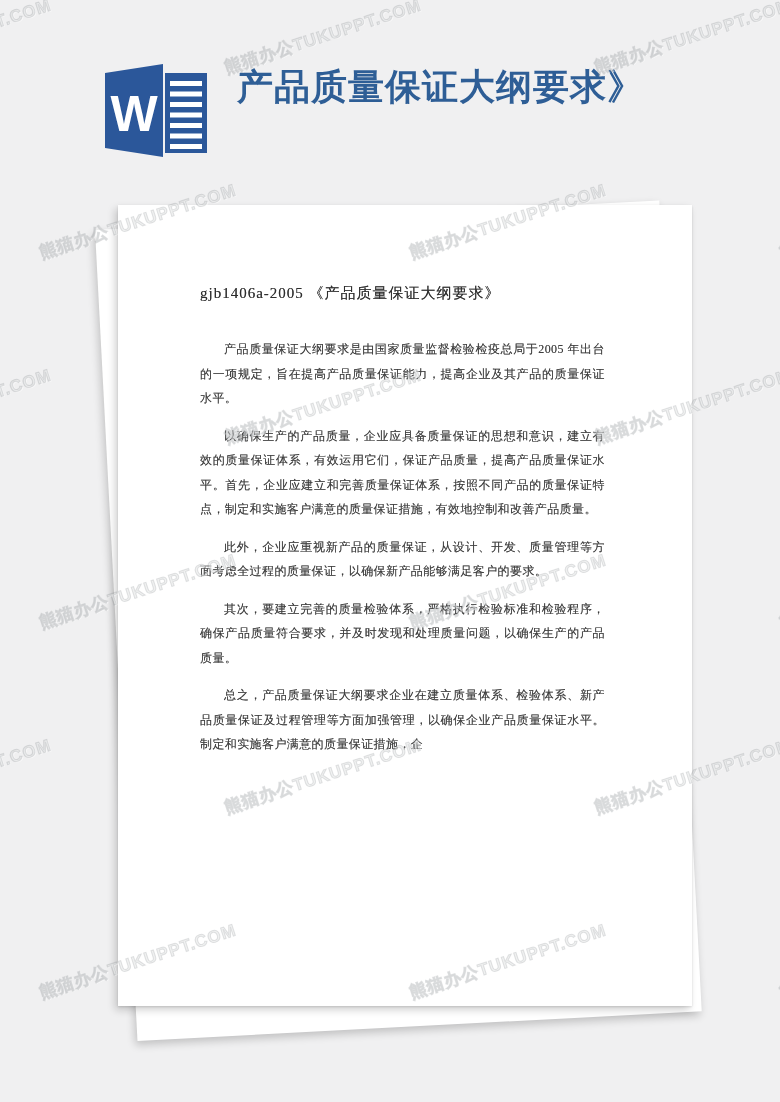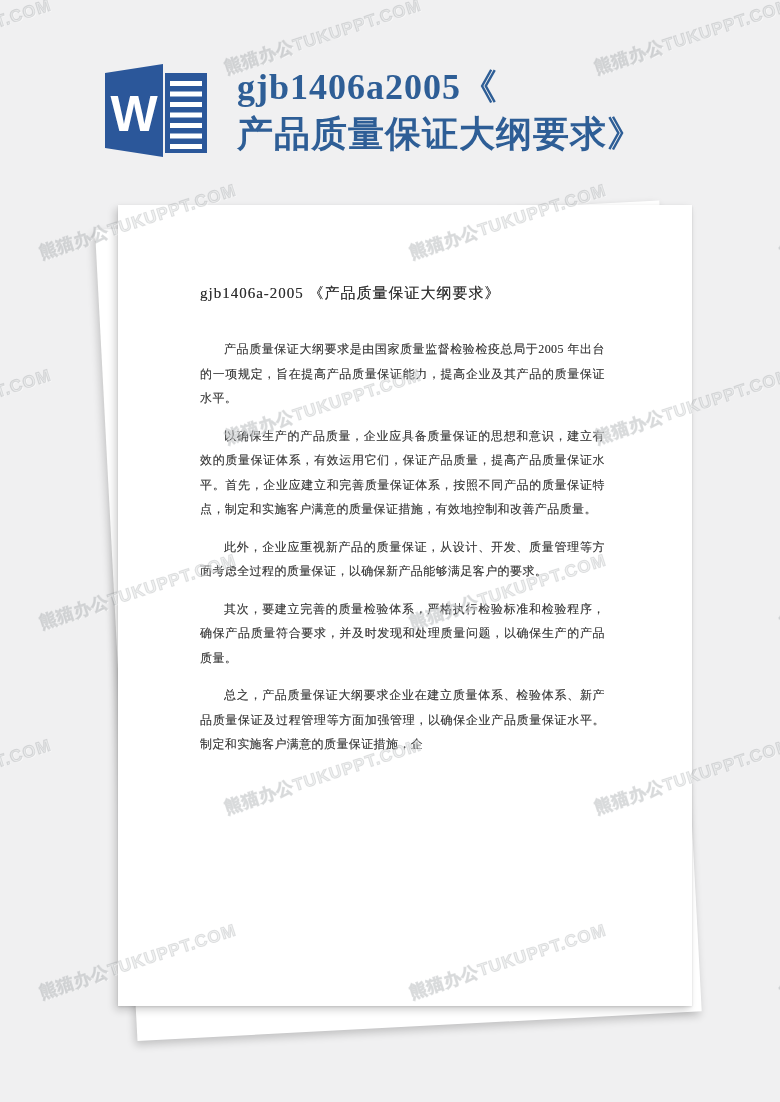--- a/index.html
+++ b/index.html
@@ -85,21 +85,20 @@
         <rect x="65" y="27.5" width="32" height="5"></rect>
         <rect x="65" y="38" width="32" height="5"></rect>
         <rect x="65" y="48.5" width="32" height="5"></rect>
         <rect x="65" y="59" width="32" height="5"></rect>
         <rect x="65" y="69.5" width="32" height="5"></rect>
         <rect x="65" y="80" width="32" height="5"></rect>
       </g>
       <text x="29" y="67" text-anchor="middle" fill="#ffffff" font-family="Liberation Sans, sans-serif" font-size="50" font-weight="bold">W</text>
     </svg>
     <div class="file-title">
-      <span>gjb1406a2005《</span>
       <span>产品质量保证大纲要求》</span>
     </div>
   </div>
 
   <div class="back-page"></div>
 
   <div class="doc-page">
     <h1 class="doc-heading">gjb1406a-2005 《产品质量保证大纲要求》</h1>
     <p>产品质量保证大纲要求是由国家质量监督检验检疫总局于2005 年出台的一项规定，旨在提高产品质量保证能力，提高企业及其产品的质量保证水平。</p>
     <p>以确保生产的产品质量，企业应具备质量保证的思想和意识，建立有效的质量保证体系，有效运用它们，保证产品质量，提高产品质量保证水平。首先，企业应建立和完善质量保证体系，按照不同产品的质量保证特点，制定和实施客户满意的质量保证措施，有效地控制和改善产品质量。</p>

